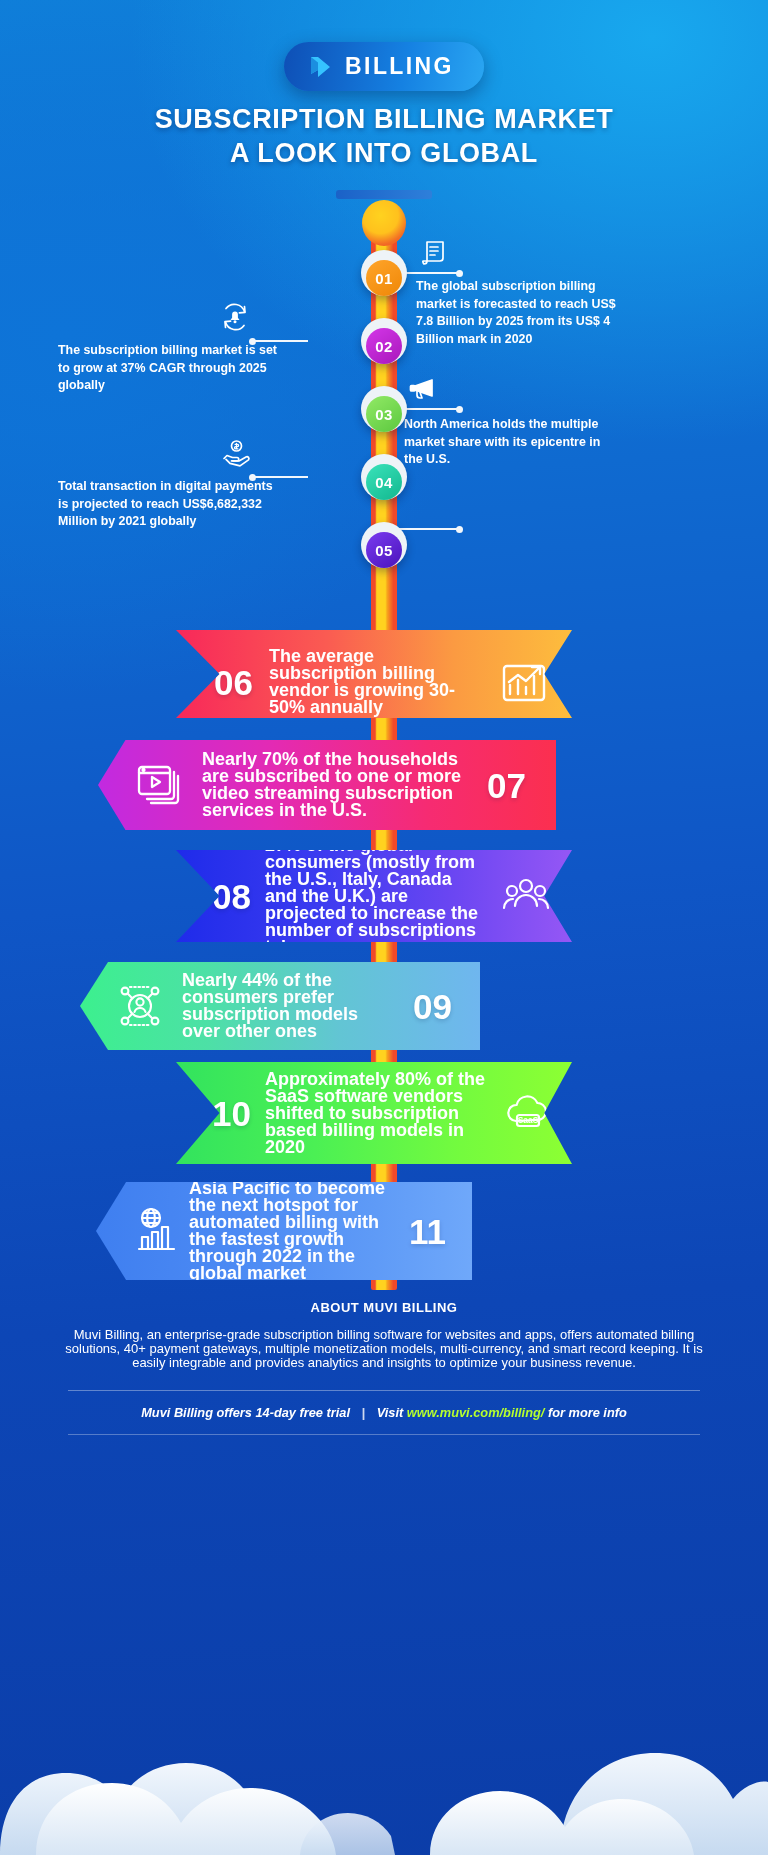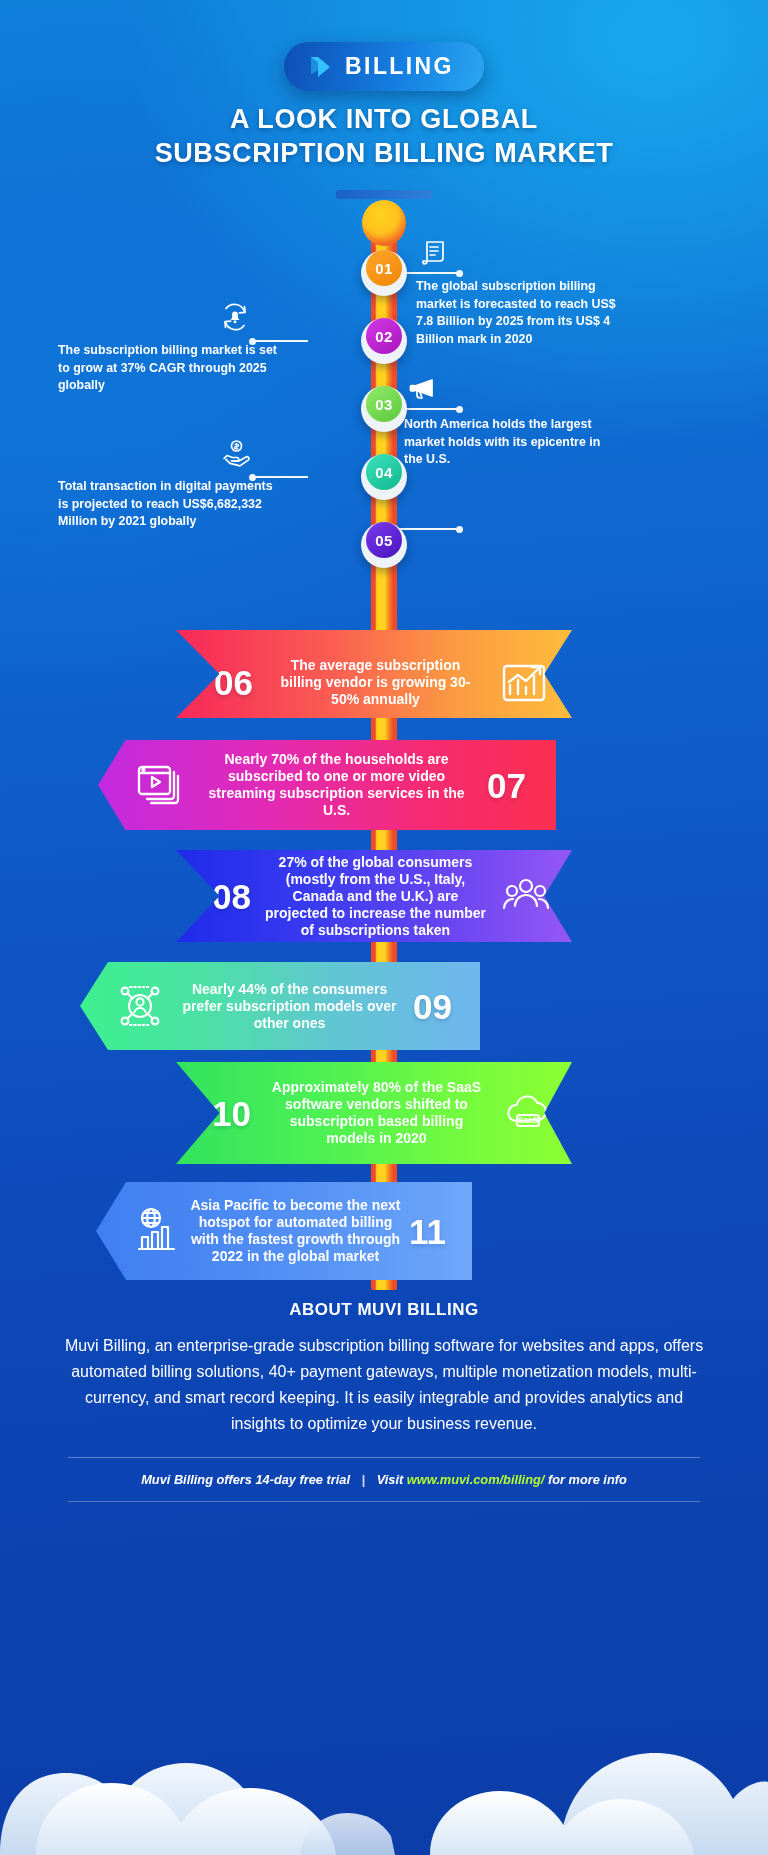--- a/index.html
+++ b/index.html
@@ -53,21 +53,21 @@
     position:absolute; left:50%; transform:translateX(-50%);
     top:190px; width:96px; height:9px; border-radius:3px;
     background: linear-gradient(90deg,#1b60c6,#2f7fda);
     opacity:.95; z-index:0;
   }
 
   
   .node {
     position:absolute; left:50%; transform:translateX(-50%);
     width:46px; height:46px; border-radius:50%;
-    background:#eef3f7; display:flex; align-items:flex-start; justify-content:center;
+    background:#eef3f7; display:flex; align-items:flex-end; justify-content:center;
     box-shadow:0 4px 9px rgba(0,20,70,.33); z-index:4;
   }
   .node-inner {
     width:36px; height:36px; border-radius:50%;
     display:flex; align-items:center; justify-content:center;
     color:#fff; font-size:15px; font-weight:bold; letter-spacing:.3px;
   }
 
   
   .callout { position:absolute; z-index:3; }
@@ -89,28 +89,28 @@
 
   
   .ribbon {
     position:absolute; display:flex; align-items:center; z-index:5;
     color:#fff;
   }
   .ribbon .num {
     font-size:35px; font-weight:bold; line-height:1; flex:0 0 auto;
     text-shadow:0 2px 4px rgba(0,30,80,.18);
   }
-  .ribbon .txt { font-size:14px; line-height:17px; font-weight:bold;text-align:center; }
+  .ribbon .txt { font-size:18px; line-height:17px; font-weight:bold; }
   .ribbon .bico { width:52px; height:52px; color:#fff; flex:0 0 auto; }
   .ribbon .bico svg { width:100%; height:100%; display:block; }
 
   
   .about { position:absolute; left:58px; right:58px; top:1300px; text-align:center; z-index:6; }
-  .about h3 { color:#fff; font-size:17px; font-weight:bold; letter-spacing:.5px; margin-bottom:13px; }
-  .about p { color:#fff; font-size:16px; line-height:26px; }
+  .about h3 { color:#fff; font-size:13px; font-weight:bold; letter-spacing:.5px; margin-bottom:13px; }
+  .about p { color:#fff; font-size:13px; line-height:14px; }
   .rule { height:1px; background:rgba(255,255,255,.35); margin:20px 10px 14px; }
   .cta { text-align:center; color:#fff; font-size:12.8px; font-weight:bold; font-style:italic; }
   .cta .sep { opacity:.8; padding:0 8px; }
   .cta a, .cta .link { color:#b6ff2e; font-style:italic; text-decoration:none;margin-top:48px; }
   .rule2 { height:1px; background:rgba(255,255,255,.3); margin:14px 10px 0; }
 
   
   .clouds { position:absolute; left:0; right:0; bottom:0; height:230px; z-index:7; }
 </style>
 </head>
@@ -124,22 +124,22 @@
         <svg viewBox="0 0 26 26">
           <path d="M3 3 L3 20 L10 16 L10 23 L22 13 L10 3 Z" fill="#35c3ff"></path>
           <path d="M3 3 L10 8.5 L10 16 L3 20 Z" fill="#1b8ee0"></path>
         </svg>
       </span>
       <span class="logo-text">BILLING</span>
     </div>
   </div>
 
   <div class="title-block">
+    <div class="title-line">SUBSCRIPTION BILLING MARKET</div>
     <div class="title-line">A LOOK INTO GLOBAL</div>
-    <div class="title-line">SUBSCRIPTION BILLING MARKET</div>
   </div>
 
   <div class="spine-shelf"></div>
   <div class="spine-cap"></div>
   <div class="spine"></div>
 
   <div class="node" style="top:250px">
     <div class="node-inner" style="background:linear-gradient(145deg,#ffa52b,#ef8707)">01</div>
   </div>
   <div class="leader to-right" style="left:398px; top:272px; width:62px"></div>
@@ -178,21 +178,21 @@
   </div>
   <div class="leader to-right" style="left:398px; top:408px; width:62px"></div>
   <div class="callout right" style="left:404px; top:374px; width:218px">
     <div class="ico">
       <svg viewBox="0 0 34 34" fill="none" stroke="currentColor" stroke-width="1.7" stroke-linecap="round" stroke-linejoin="round">
         <path d="M11 12 L28 6 V22 L11 16 Z" fill="currentColor" stroke="currentColor"></path>
         <rect x="6.5" y="11.5" width="4.5" height="5.5" rx="1" fill="currentColor"></rect>
         <path d="M13 16.5 L13 21 a3 3 0 0 0 3 3 h2 l-2-6"></path>
       </svg>
     </div>
-    <div class="c-text" style="margin-top:8px">North America holds the largest market holds with its epicentre in the U.S.</div>
+    <div class="c-text" style="margin-top:8px">North America holds the multiple market share with its epicentre in the U.S.</div>
   </div>
 
   <div class="node" style="top:454px">
     <div class="node-inner" style="background:linear-gradient(145deg,#3ae3ba,#12b78f)">04</div>
   </div>
   <div class="leader to-left" style="left:252px; top:476px; width:56px"></div>
   <div class="callout left" style="left:58px; top:436px; width:228px">
     <div class="ico" style="margin-left:160px">
       <svg viewBox="0 0 34 34" fill="none" stroke="currentColor" stroke-width="1.7" stroke-linecap="round" stroke-linejoin="round">
         <circle cx="18.5" cy="10" r="5"></circle>

